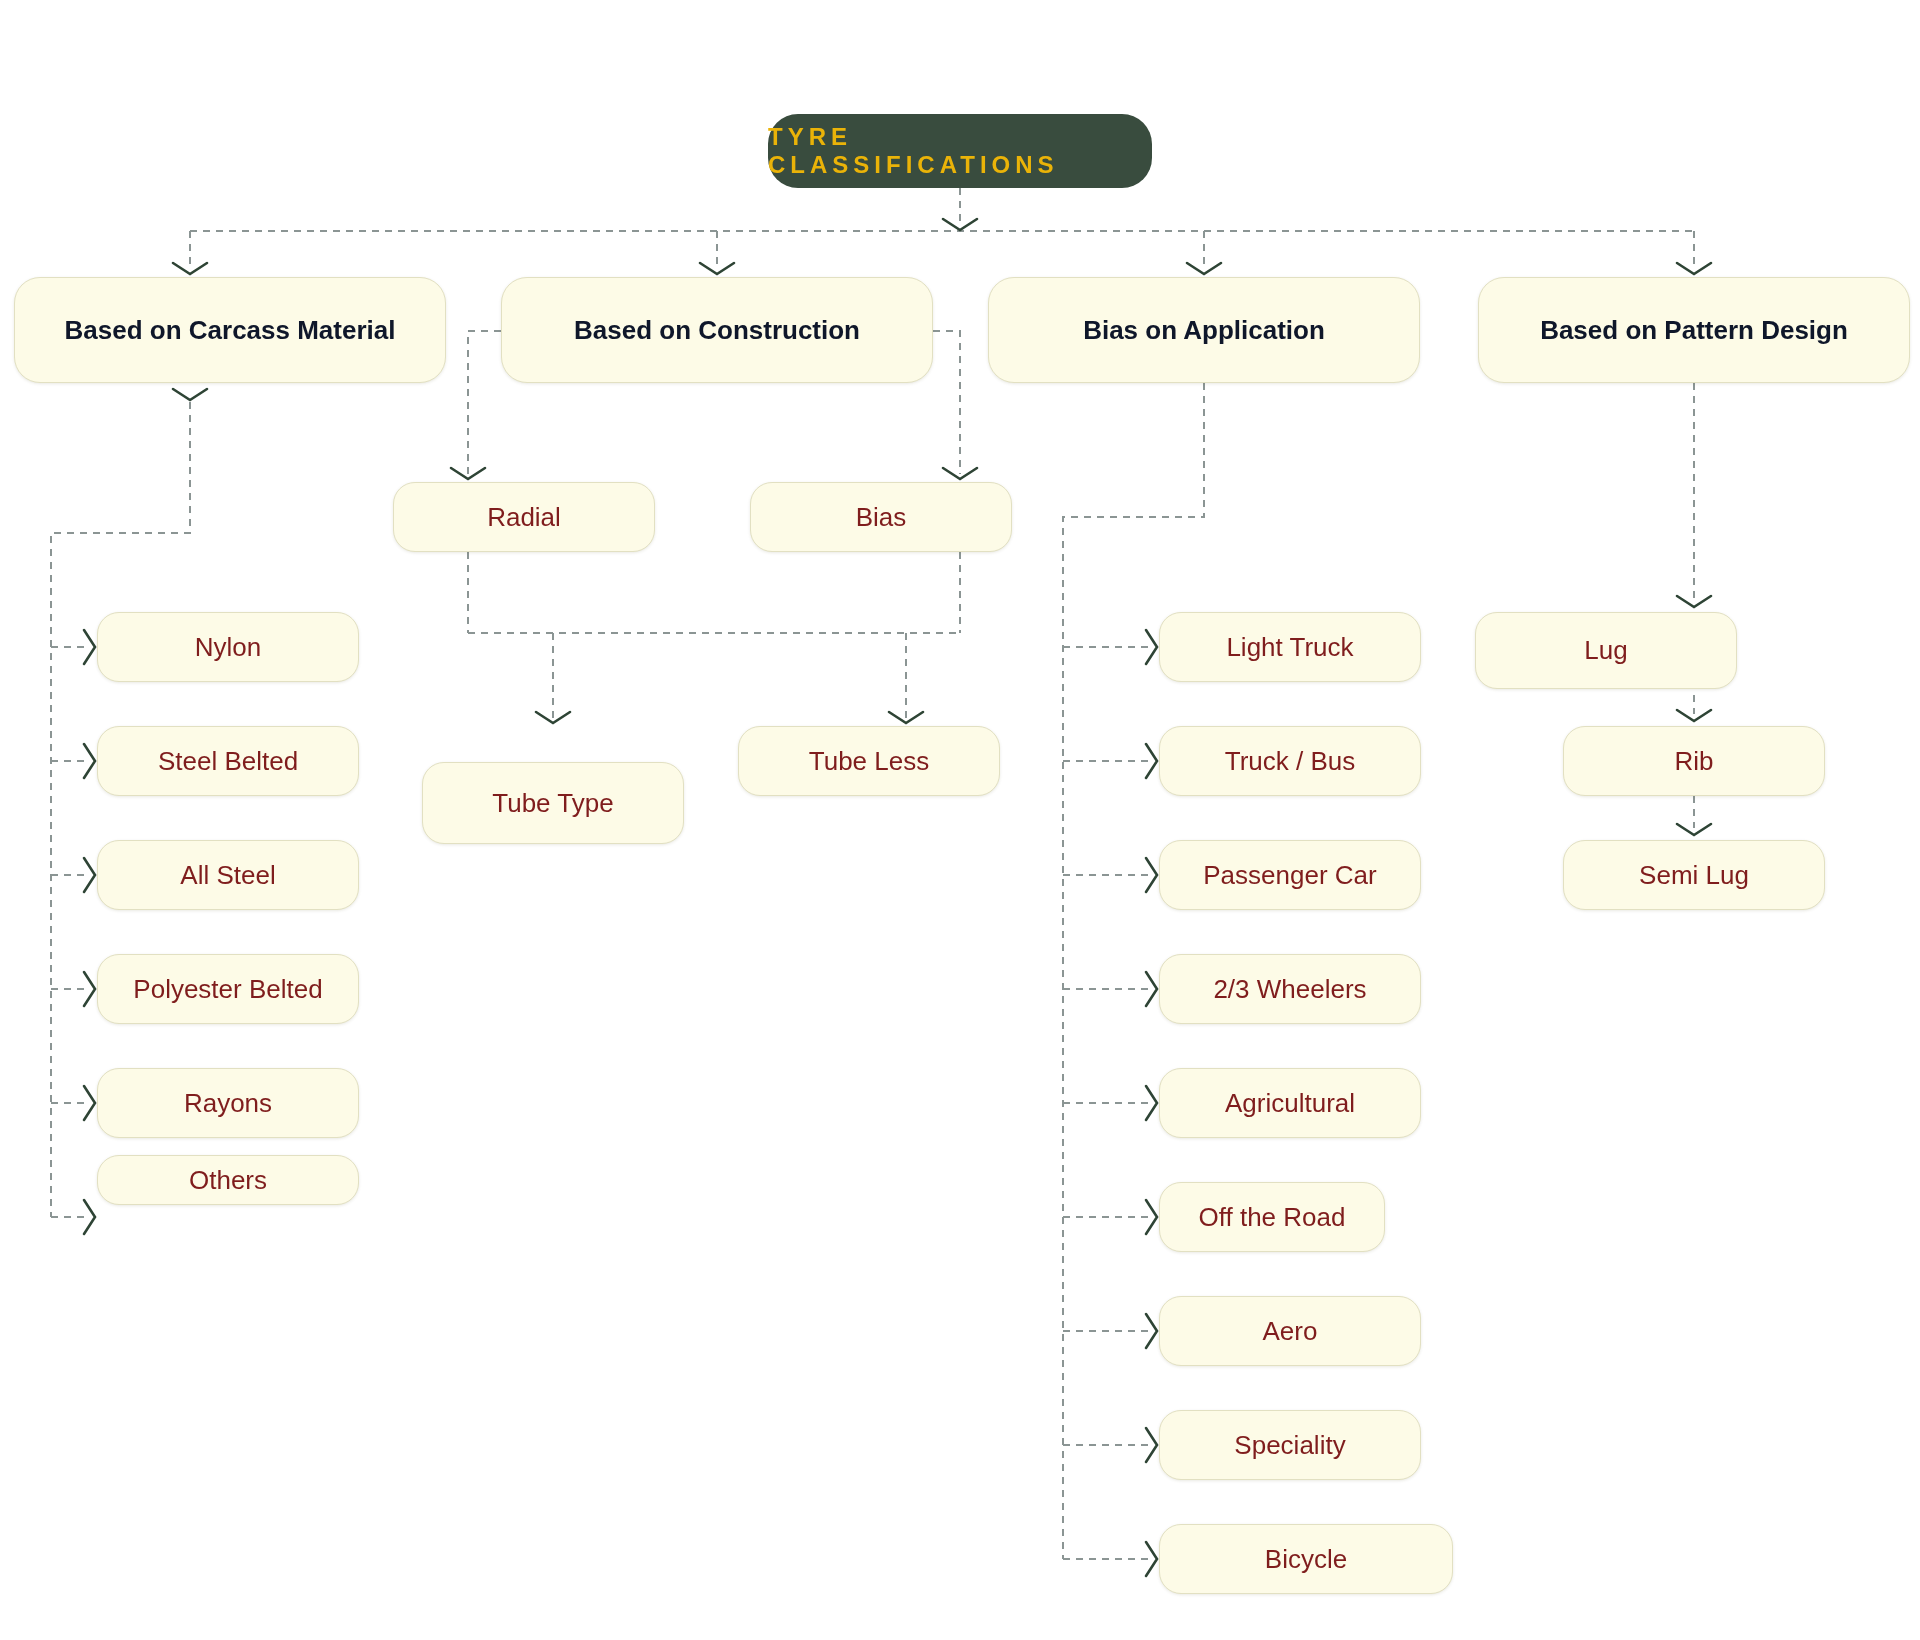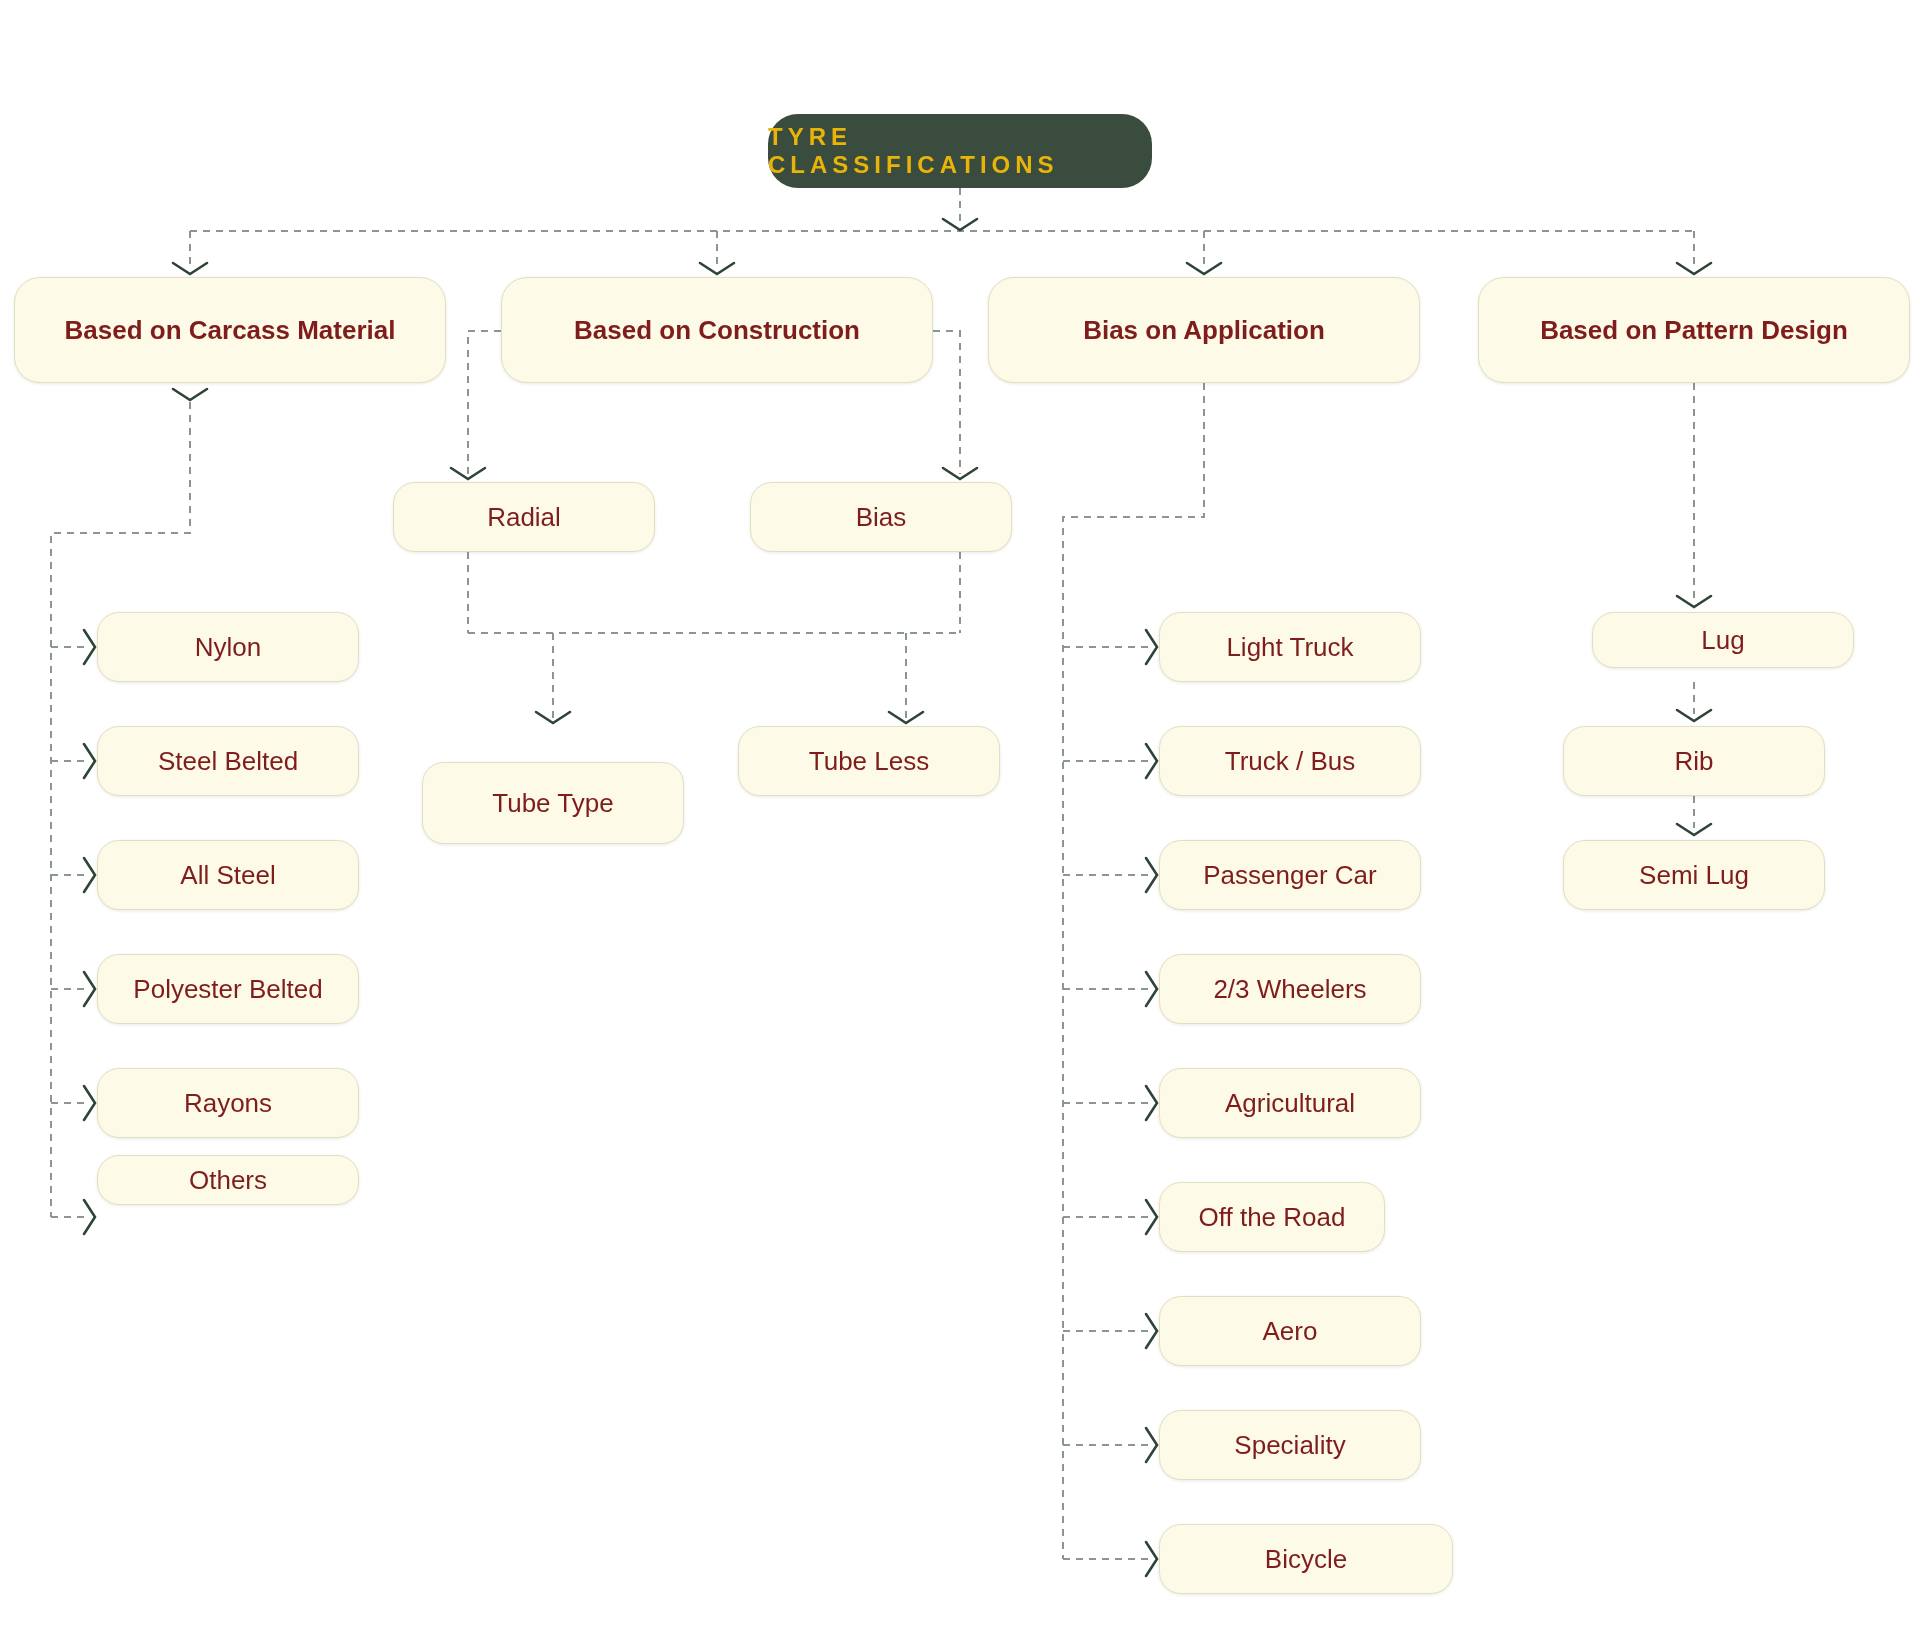--- a/index.html
+++ b/index.html
@@ -17,21 +17,21 @@
     position:absolute;
     box-sizing:border-box;
     background:#FDFBE7;
     border:1px solid #E2E0C2;
     border-radius:22px;
     box-shadow:0 1px 3px rgba(100,100,60,0.14);
     display:flex;align-items:center;justify-content:center;
     font-size:26px;color:#7f1d1d;font-weight:400;
     text-align:center;
   }
-  .node.cat{border-radius:26px;font-weight:600;color:#7f1d1d;}
+  .node.cat{border-radius:26px;font-weight:600;color:#0f172a;}
   .title{
     position:absolute;
     box-sizing:border-box;
     background:#394C3E;
     border-radius:30px;
     display:flex;align-items:center;justify-content:center;
     color:#eab308;
     font-size:24px;font-weight:700;letter-spacing:5px;
     text-transform:uppercase;
   }
@@ -140,17 +140,17 @@
   <div class="node" style="left:1159px;top:612px;width:262px;height:70px">Light Truck</div>
   <div class="node" style="left:1159px;top:726px;width:262px;height:70px">Truck / Bus</div>
   <div class="node" style="left:1159px;top:840px;width:262px;height:70px">Passenger Car</div>
   <div class="node" style="left:1159px;top:954px;width:262px;height:70px">2/3 Wheelers</div>
   <div class="node" style="left:1159px;top:1068px;width:262px;height:70px">Agricultural</div>
   <div class="node" style="left:1159px;top:1182px;width:226px;height:70px">Off the Road</div>
   <div class="node" style="left:1159px;top:1296px;width:262px;height:70px">Aero</div>
   <div class="node" style="left:1159px;top:1410px;width:262px;height:70px">Speciality</div>
   <div class="node" style="left:1159px;top:1524px;width:294px;height:70px">Bicycle</div>
 
-  <div class="node" style="left:1592px;top:612px;width:262px;height:56px">Lug</div>
+  <div class="node" style="left:1475px;top:612px;width:262px;height:77px">Lug</div>
   <div class="node" style="left:1563px;top:726px;width:262px;height:70px">Rib</div>
   <div class="node" style="left:1563px;top:840px;width:262px;height:70px">Semi Lug</div>
 
 </div>
 
 </body></html>

